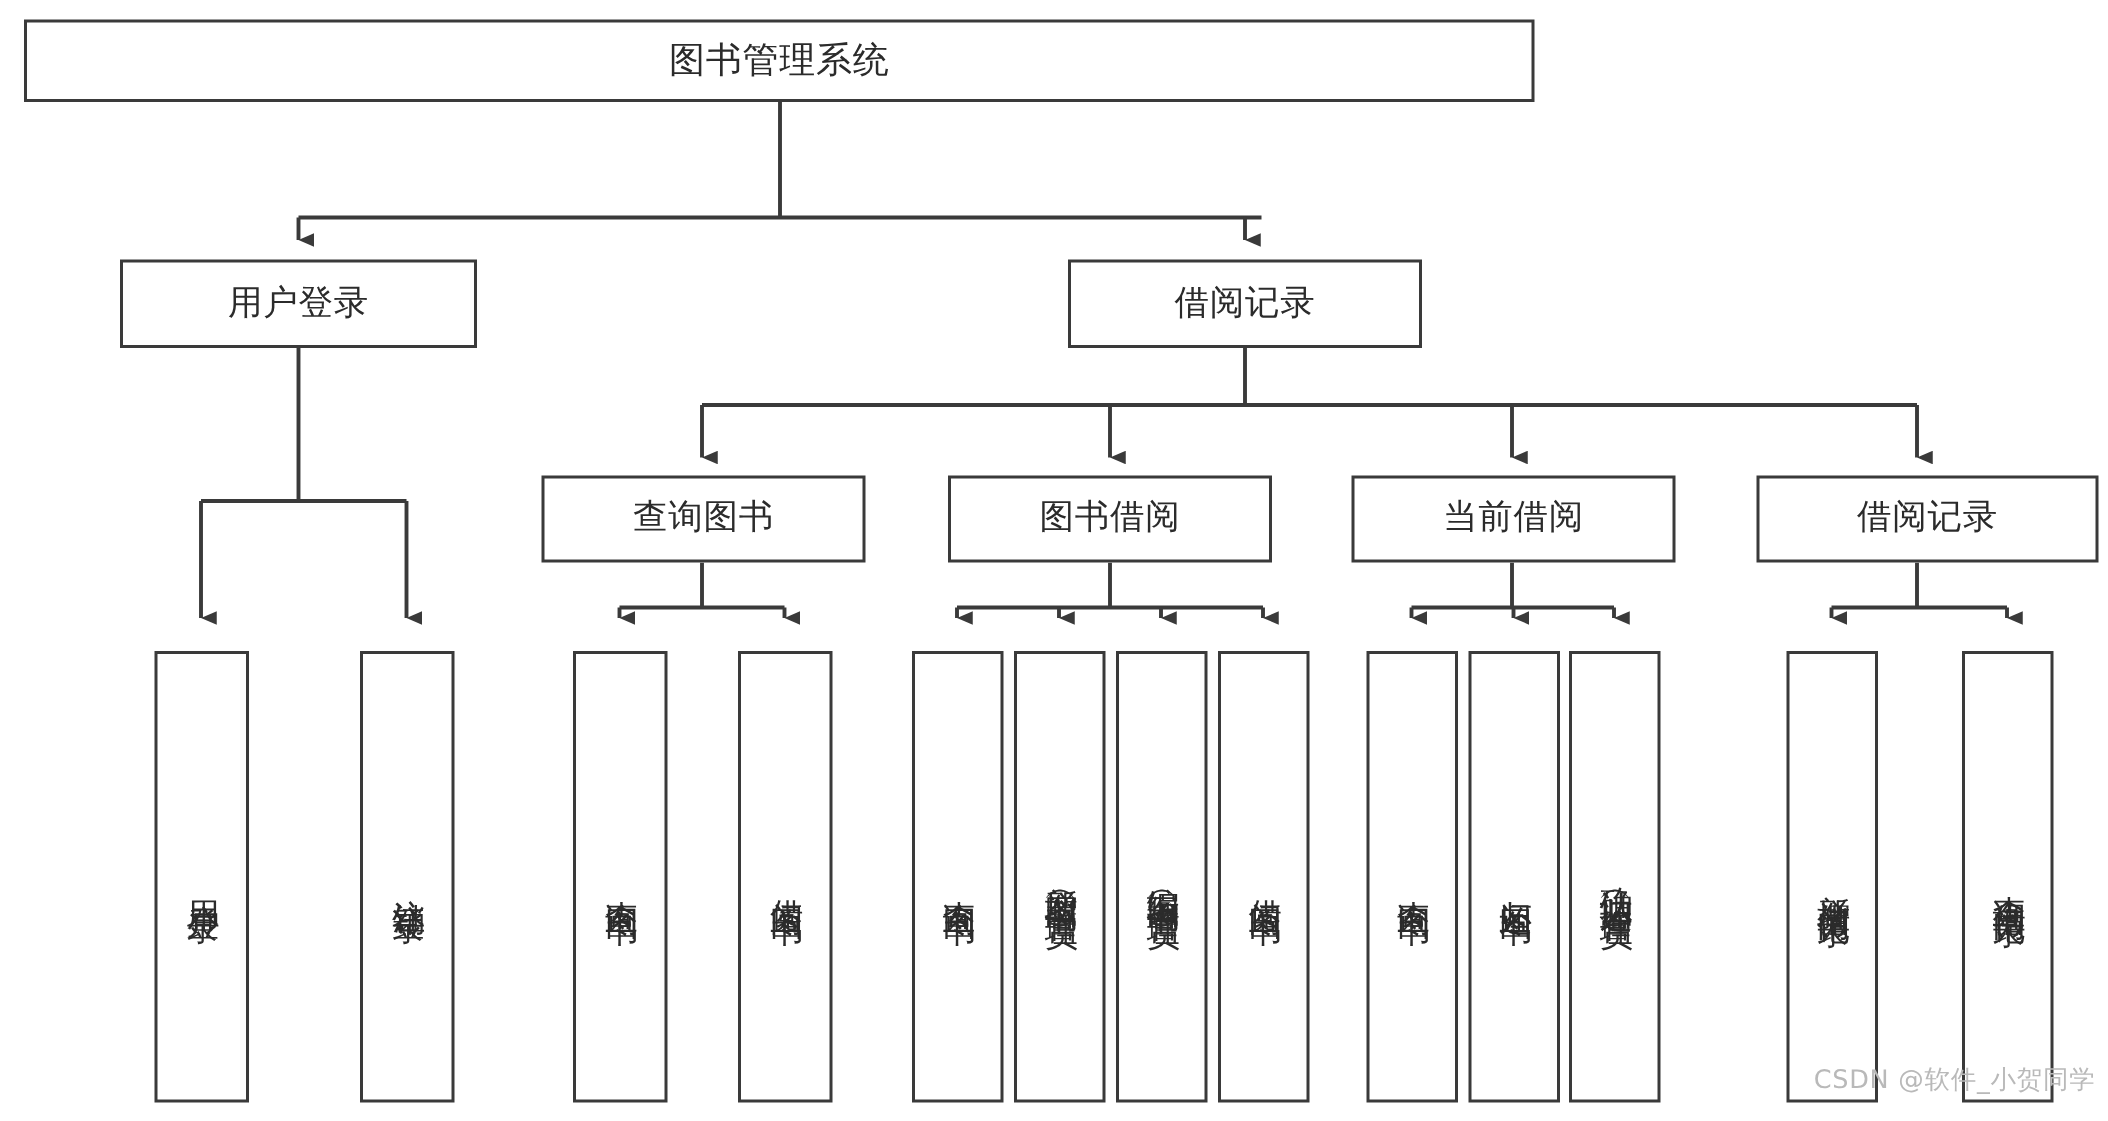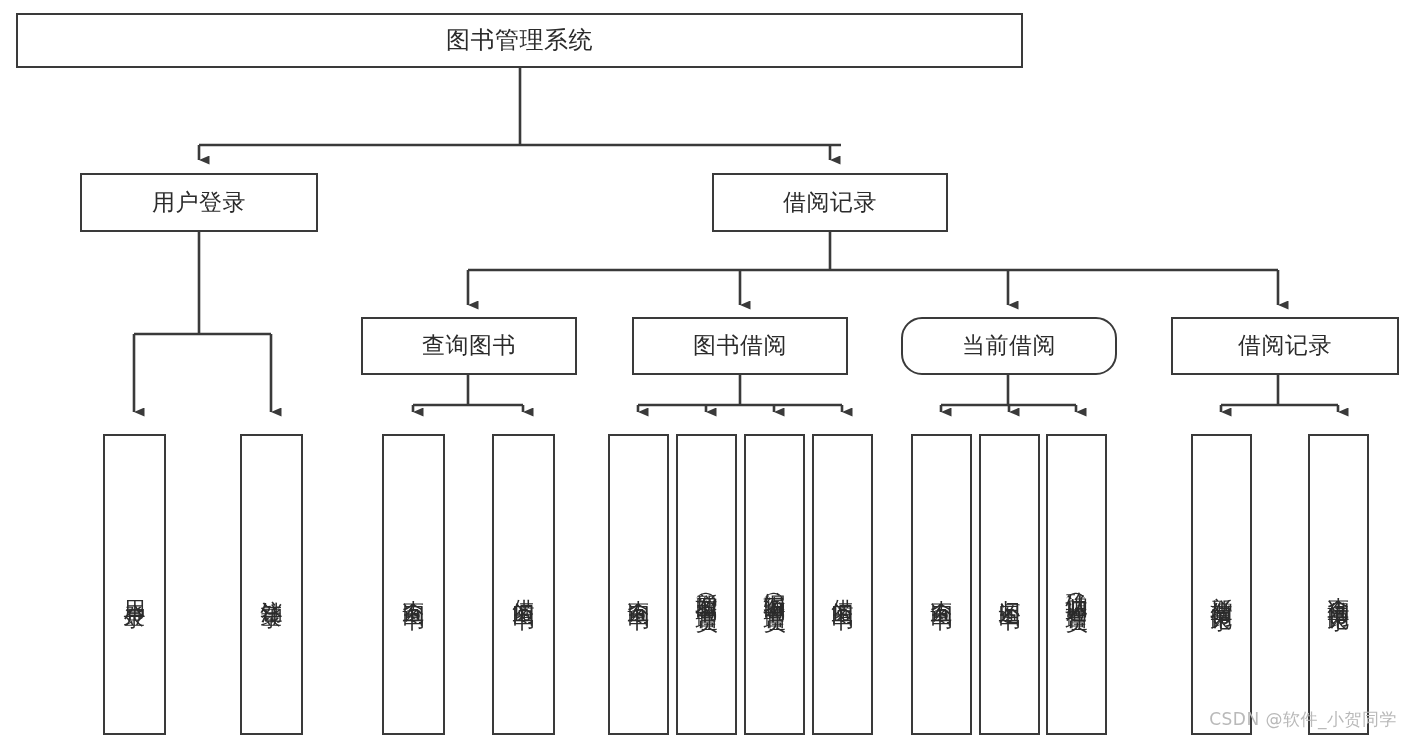--- a/index.html
+++ b/index.html
@@ -139,21 +139,21 @@
   <div class="node-box horizontal" style="left:712px; top:173px; width:236px; height:59px;">
     <span class="node-label">借阅记录</span>
   </div>
 
   <div class="node-box horizontal" style="left:361px; top:317px; width:216px; height:58px;">
     <span class="node-label">查询图书</span>
   </div>
   <div class="node-box horizontal" style="left:632px; top:317px; width:216px; height:58px;">
     <span class="node-label">图书借阅</span>
   </div>
-  <div class="node-box horizontal" style="left:901px; top:317px; width:216px; height:58px;border-radius:21px;">
+  <div class="node-box horizontal" style="left:901px; top:317px; width:216px; height:58px;">
     <span class="node-label">当前借阅</span>
   </div>
   <div class="node-box horizontal" style="left:1171px; top:317px; width:228px; height:58px;">
     <span class="node-label">借阅记录</span>
   </div>
 
   <div class="node-box vertical" style="left:103px; top:434px; width:63px; height:301px;">
     <span class="node-label">用户登录</span>
   </div>
   <div class="node-box vertical" style="left:240px; top:434px; width:63px; height:301px;">

